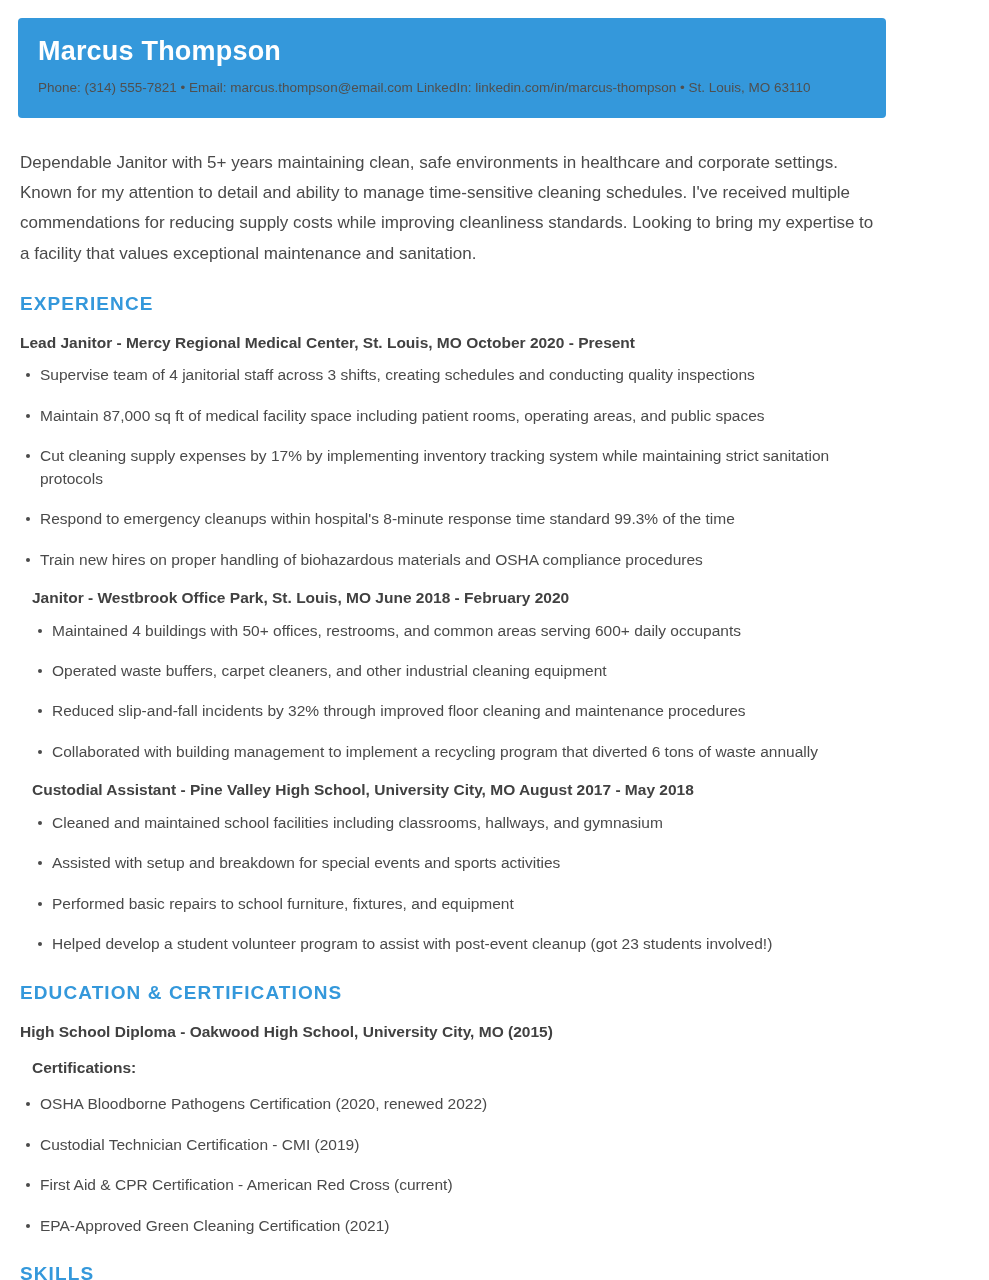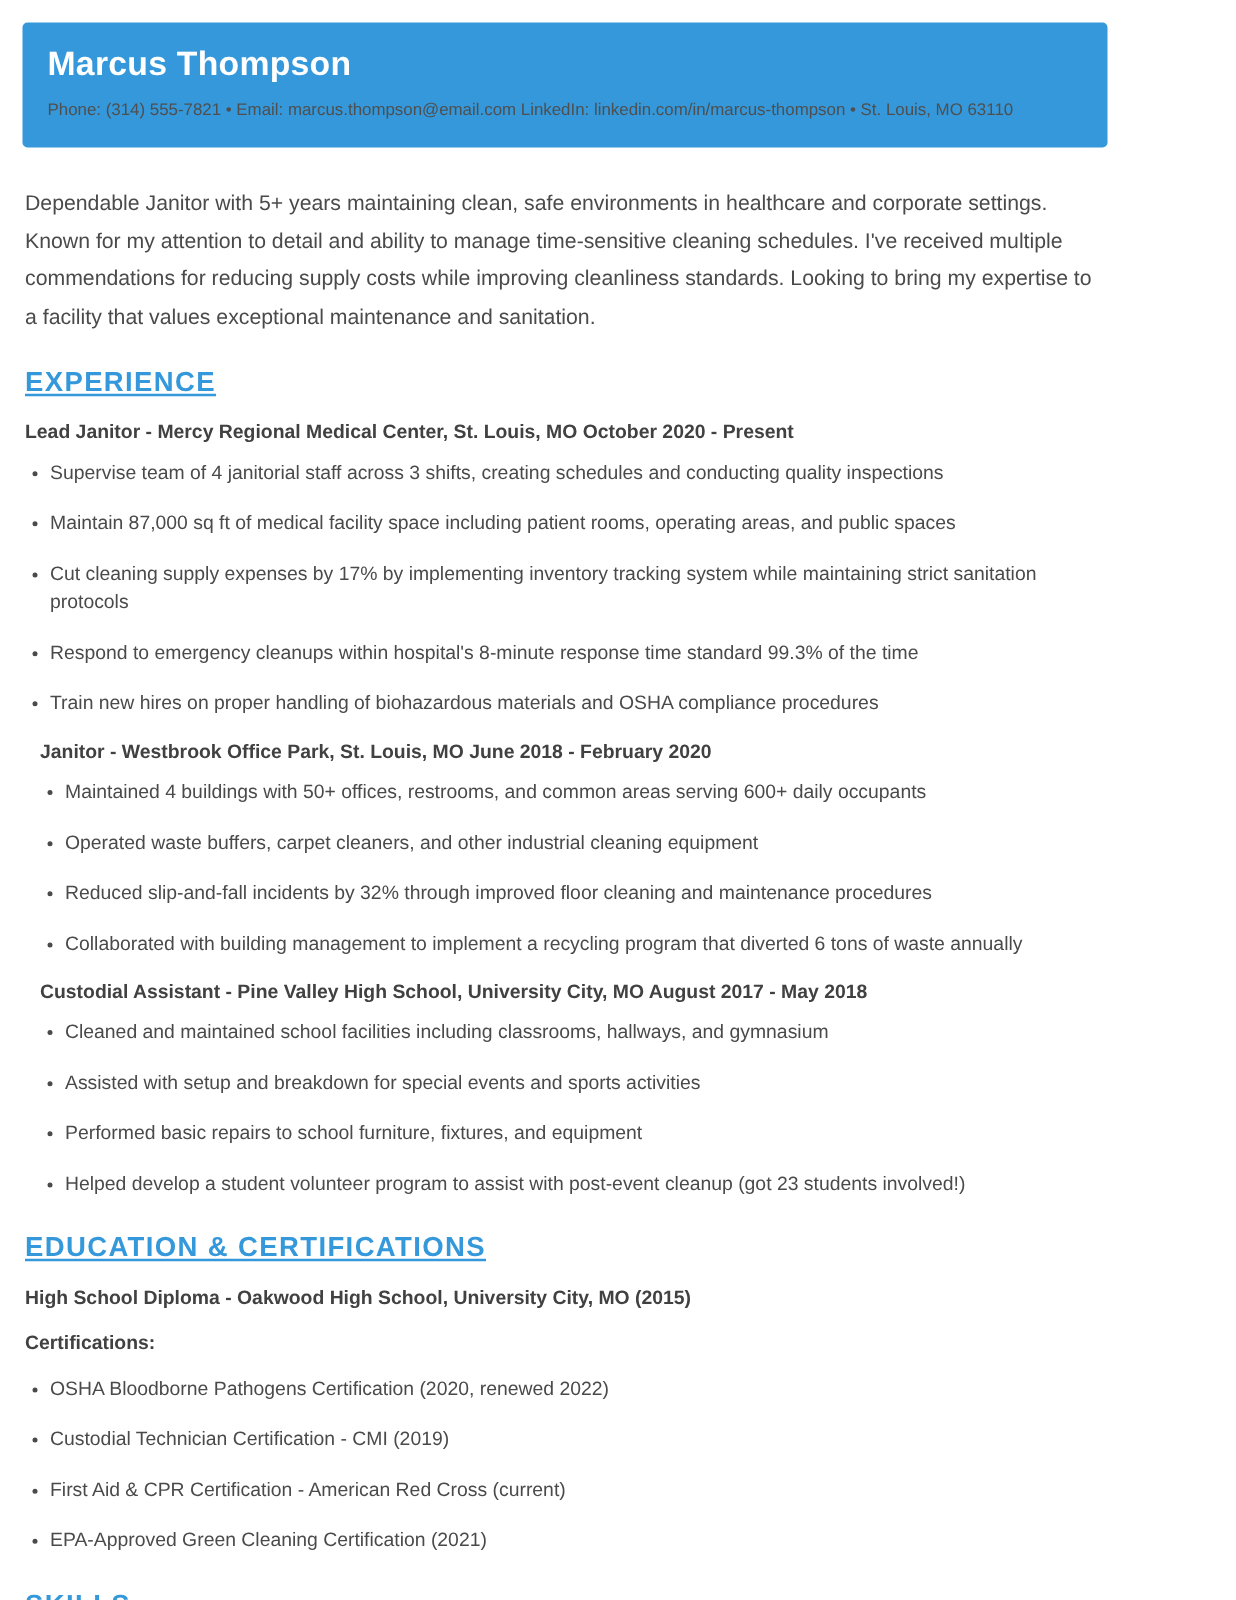--- a/index.html
+++ b/index.html
@@ -54,26 +54,25 @@
     line-height: 1.78;
     color: #4a4a4a;
     max-width: 950px;
   }
 
   .section {
     margin-top: 24px;
   }
   .section-title {
     color: #3498db;
-    font-size: 22px;
+    font-size: 19px;
     font-weight: bold;
     letter-spacing: 1.1px;
     margin: 0 0 16px 0;
     line-height: 1.2;
-    text-decoration: underline;
   }
   .section + .section { margin-top: 26px; }
   .entry-heading {
     font-size: 15.5px;
     font-weight: bold;
     color: #414141;
     line-height: 1.45;
     margin: 0 0 6px 0;
   }
 
@@ -99,21 +98,21 @@
     width: 4px;
     height: 4px;
     border-radius: 50%;
     background: #4a4a4a;
   }
 
   .sub-label {
     font-size: 15.5px;
     font-weight: bold;
     color: #414141;
-    margin: 14px 0 14px 0;
+    margin: 14px 0 14px 12px;
     line-height: 1.45;
   }
   .edu-line {
     font-size: 15.5px;
     font-weight: bold;
     color: #414141;
     margin: 0;
     line-height: 1.45;
   }
   .exp-group { margin-bottom: 0; }

